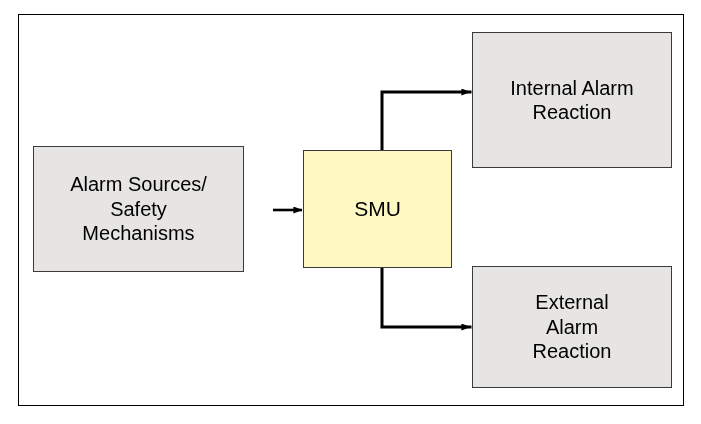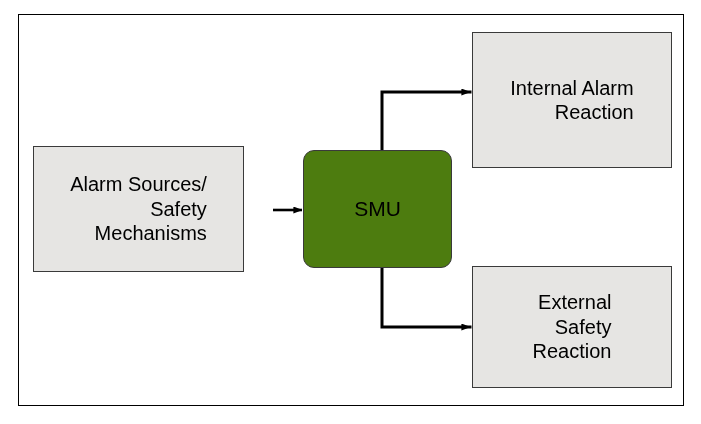--- a/index.html
+++ b/index.html
@@ -52,26 +52,24 @@
     align-items: center;
     justify-content: center;
     text-align: center;
     color: #000000;
     line-height: 1.22;
     white-space: pre-line;
   }
 
   .node-gray {
     background: #e6e5e3;
-    text-align: right;
   }
 
   .node-green {
-    background: #4d7c0f;
-    border-radius: 11px;
+    background: #fef9c3;
   }
 
   
   #node-alarm-sources {
     left: 33px;
     top: 146px;
     width: 211px;
     height: 126px;
     font-size: 20px;
   }
@@ -130,16 +128,16 @@
   <div class="node node-gray" id="node-alarm-sources">Alarm Sources/
 Safety
 Mechanisms</div>
 
   <div class="node node-green" id="node-smu">SMU</div>
 
   <div class="node node-gray" id="node-internal-alarm">Internal Alarm
 Reaction</div>
 
   <div class="node node-gray" id="node-external-alarm">External
-Safety
+Alarm
 Reaction</div>
 
 </div>
 
 </body></html>

